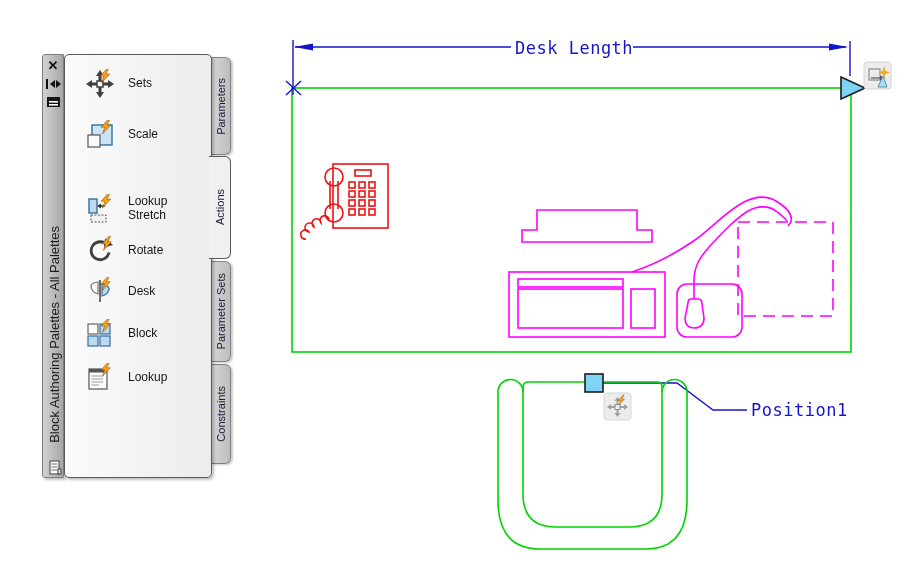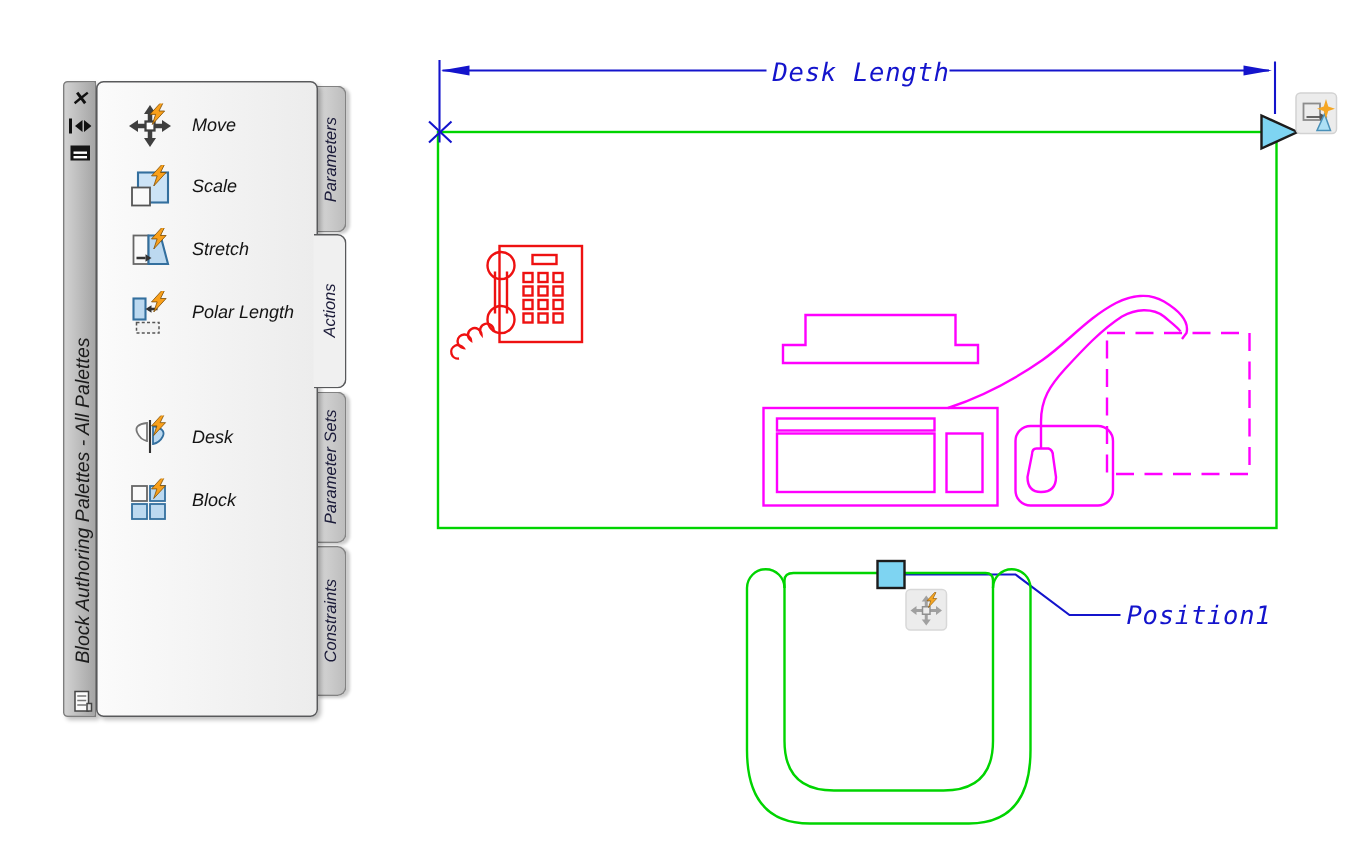--- a/index.html
+++ b/index.html
@@ -1,17 +1,17 @@
 <!DOCTYPE html>
 <html><head>
 <meta charset="utf-8">
 <style>
   html,body{margin:0;padding:0;background:#ffffff;}
   .stage{position:relative;width:912px;height:572px;background:#ffffff;overflow:hidden;
-         font-family:"Liberation Sans", sans-serif;font-style:italic;}
+         font-family:"Liberation Sans", sans-serif;}
   svg text{font-family:"DejaVu Sans Mono", monospace;}
   .cad-text{font-size:17px;letter-spacing:0.5px;}
 
   
   .pal-titlebar{position:absolute;left:42px;top:54px;width:22px;height:424px;
     background:linear-gradient(90deg,#d2d2d2,#a6a6a6);
     border:1px solid #7e7e7e;border-radius:3px 0 0 3px;box-sizing:border-box;
     box-shadow:2px 2px 3px rgba(0,0,0,.25);display:flex;flex-direction:column;align-items:center;}
   .tb-icon{width:16px;height:14px;margin-top:4px;cursor:pointer;display:flex;align-items:center;justify-content:center;}
   .tb-close{font-size:13px;font-weight:bold;color:#101010;line-height:12px;}
@@ -178,54 +178,52 @@
     <div class="pal-item" style="top:12px">
       <svg class="ic" viewBox="0 0 30 30">
         <path d="M15 6 V12 M15 18 V24 M6 15 H12 M18 15 H24" stroke="#3f3f3f" stroke-width="3" fill="none"></path>
         <polygon points="11,7 19,7 15,1" fill="#3f3f3f"></polygon>
         <polygon points="11,23 19,23 15,29" fill="#3f3f3f"></polygon>
         <polygon points="7,11 7,19 1,15" fill="#3f3f3f"></polygon>
         <polygon points="23,11 23,19 29,15" fill="#3f3f3f"></polygon>
         <rect x="12" y="12" width="6" height="6" fill="#ffffff" stroke="#3f3f3f" stroke-width="1.5"></rect>
         <use href="#bolt" transform="translate(15,-1) scale(0.75)" fill="#f9a01b" stroke="#7a4a00" stroke-width="0.7"></use>
       </svg>
-      <span class="lbl">Move</span>
-    </div>
-
-    <div class="pal-item" style="top:53px">
+      <span class="lbl">Sets</span>
+    </div>
+
+    <div class="pal-item" style="top:63px">
       <svg class="ic" viewBox="0 0 30 30">
         <rect x="7" y="5" width="20" height="20" fill="#cce3f6" stroke="#336f9e" stroke-width="1.4"></rect>
         <rect x="3" y="15" width="12" height="12" fill="#fafafa" stroke="#555555" stroke-width="1.2"></rect>
         <use href="#bolt" transform="translate(16,-1) scale(0.75)" fill="#f9a01b" stroke="#7a4a00" stroke-width="0.7"></use>
       </svg>
       <span class="lbl">Scale</span>
     </div>
 
-    <div class="pal-item" style="top:95px">
-      <svg class="ic" viewBox="0 0 30 30">
-        <rect x="4" y="5" width="10" height="19" fill="#fafafa" stroke="#666666" stroke-width="1.2"></rect>
-        <polygon points="14,5 22,5 27,24 14,24" fill="#bcd9f0" stroke="#336f9e" stroke-width="1.4"></polygon>
-        <path d="M6 20 H12" stroke="#333333" stroke-width="1.6"></path>
-        <polygon points="12,17.5 12,22.5 16,20" fill="#333333"></polygon>
-        <use href="#bolt" transform="translate(16,-1) scale(0.75)" fill="#f9a01b" stroke="#7a4a00" stroke-width="0.7"></use>
-      </svg>
-      <span class="lbl">Stretch</span>
-    </div>
 
     <div class="pal-item" style="top:137px">
       <svg class="ic" viewBox="0 0 30 30">
         <rect x="4" y="5" width="8" height="14" fill="#bcd9f0" stroke="#336f9e" stroke-width="1.4"></rect>
         <rect x="6" y="21" width="15" height="7" fill="#f2f2f2" stroke="#555555" stroke-width="1" stroke-dasharray="2 1.5"></rect>
         <path d="M20 12 H15" stroke="#333333" stroke-width="1.6"></path>
         <polygon points="16,9.5 16,14.5 12,12" fill="#333333"></polygon>
         <use href="#bolt" transform="translate(16,-1) scale(0.75)" fill="#f9a01b" stroke="#7a4a00" stroke-width="0.7"></use>
       </svg>
-      <span class="lbl">Polar Length</span>
-    </div>
-
+      <span class="lbl">Lookup Stretch</span>
+    </div>
+
+    <div class="pal-item" style="top:179px">
+      <svg class="ic" viewBox="0 0 30 30">
+        <path d="M22.5 9.5 A9 9 0 1 0 24 16.5" fill="none" stroke="#3f3f3f" stroke-width="2.8"></path>
+        <polygon points="20,2.5 28,9 19,11.5" fill="#3f3f3f"></polygon>
+        <use href="#bolt" transform="translate(17,0) scale(0.72)" fill="#f9a01b" stroke="#7a4a00" stroke-width="0.7"></use>
+      </svg>
+      <span class="lbl">Rotate</span>
+    </div>
 
     <div class="pal-item" style="top:220px">
       <svg class="ic" viewBox="0 0 30 30">
         <path d="M15 3 V25" stroke="#333333" stroke-width="1.4"></path>
         <path d="M13 17 L13 5 Q4 6 6.5 11.5 Q8.5 16 13 17 Z" fill="#fbfbfb" stroke="#777777" stroke-width="1.2"></path>
         <path d="M17 19 L17 7 Q26 9 23.5 14 Q21.5 18 17 19 Z" fill="#bcd9f0" stroke="#336f9e" stroke-width="1.2"></path>
         <use href="#bolt" transform="translate(16,-1) scale(0.72)" fill="#f9a01b" stroke="#7a4a00" stroke-width="0.7"></use>
       </svg>
       <span class="lbl">Desk</span>
     </div>
@@ -234,16 +232,25 @@
       <svg class="ic" viewBox="0 0 30 30">
         <rect x="3" y="5" width="10" height="10" fill="#fafafa" stroke="#666666" stroke-width="1.2"></rect>
         <rect x="15" y="5" width="10" height="10" fill="#bcd9f0" stroke="#336f9e" stroke-width="1.2"></rect>
         <rect x="3" y="17" width="10" height="10" fill="#bcd9f0" stroke="#336f9e" stroke-width="1.2"></rect>
         <rect x="15" y="17" width="10" height="10" fill="#bcd9f0" stroke="#336f9e" stroke-width="1.2"></rect>
         <use href="#bolt" transform="translate(16,-1) scale(0.72)" fill="#f9a01b" stroke="#7a4a00" stroke-width="0.7"></use>
       </svg>
       <span class="lbl">Block</span>
     </div>
 
+    <div class="pal-item" style="top:306px">
+      <svg class="ic" viewBox="0 0 30 30">
+        <rect x="4" y="6" width="18" height="20" fill="#fdfdfd" stroke="#555555" stroke-width="1.2"></rect>
+        <rect x="4" y="6" width="18" height="3.5" fill="#555555"></rect>
+        <path d="M6.5 13 H18 M6.5 16 H18 M6.5 19 H18 M6.5 22 H14" stroke="#999999" stroke-width="1"></path>
+        <use href="#bolt" transform="translate(16,-1) scale(0.72)" fill="#f9a01b" stroke="#7a4a00" stroke-width="0.7"></use>
+      </svg>
+      <span class="lbl">Lookup</span>
+    </div>
 
 
   </div>
 </div>
 
 </body></html>

